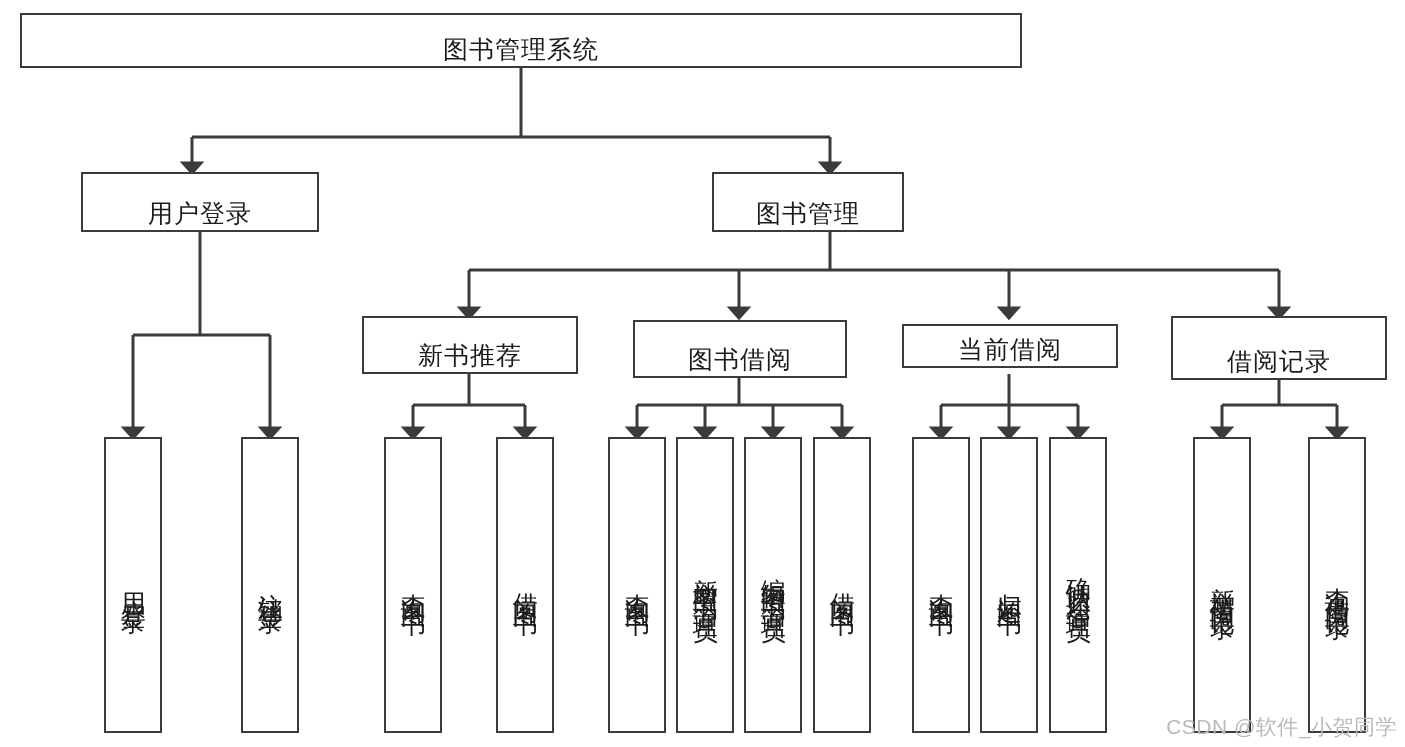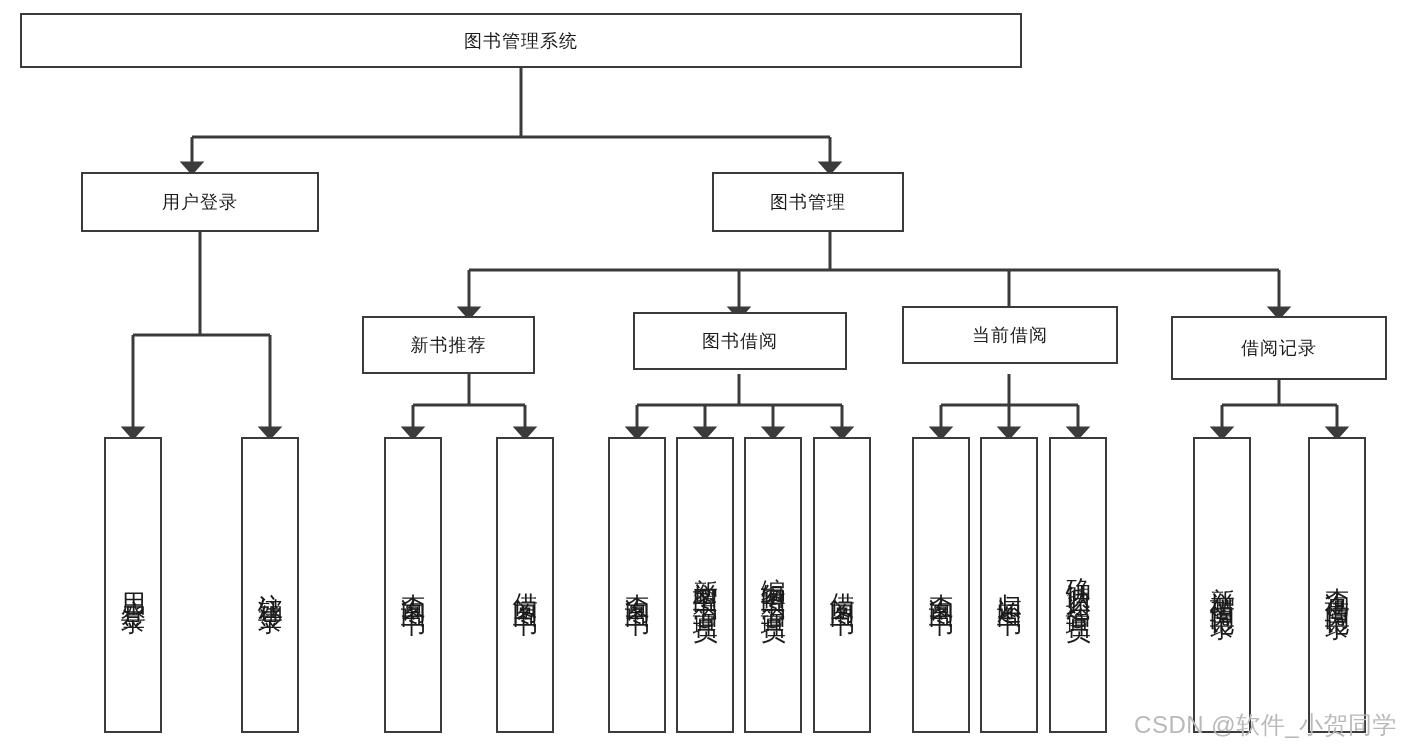--- a/index.html
+++ b/index.html
@@ -27,39 +27,40 @@
     position: absolute;
     box-sizing: border-box;
     background: #ffffff;
     border: 2.5px solid #3b3b3b;
     display: flex;
     align-items: center;
     justify-content: center;
     color: #1b1b1b;
   }
   .node.h {
-    font-size: 18px;
+    font-size: 25px;
     letter-spacing: 1px;
+    align-items: flex-end;
   }
   .node.v {
     font-size: 25px;
   }
   .node.v .vtext {
     writing-mode: vertical-rl;
     text-orientation: upright;
     line-height: 1.02;
     letter-spacing: 6px;
     white-space: nowrap;
     display: block;
   }
   .watermark {
     position: absolute;
     right: 8px;
     bottom: 6px;
-    font-size: 24px;
+    font-size: 21px;
     color: #b9b9b9;
     letter-spacing: 0.5px;
     white-space: nowrap;
   }
 </style>
 </head>
 <body>
 
 <div id="canvas">
 
@@ -118,29 +119,29 @@
   </div>
 
   <div class="node h" style="left:81px; top:172px; width:238px; height:60px;">
     <span>用户登录</span>
   </div>
 
   <div class="node h" style="left:712px; top:172px; width:192px; height:60px;">
     <span>图书管理</span>
   </div>
 
-  <div class="node h" style="left:362px; top:316px; width:173px; height:58px;">
+  <div class="node h" style="left:362px; top:316px; width:216px; height:58px;">
     <span>新书推荐</span>
   </div>
 
-  <div class="node h" style="left:633px; top:312px; width:214px; height:58px;">
+  <div class="node h" style="left:633px; top:320px; width:214px; height:58px;">
     <span>图书借阅</span>
   </div>
 
-  <div class="node h" style="left:902px; top:306px; width:216px; height:58px;">
+  <div class="node h" style="left:902px; top:324px; width:216px; height:44px;">
     <span>当前借阅</span>
   </div>
 
   <div class="node h" style="left:1171px; top:316px; width:216px; height:64px;">
     <span>借阅记录</span>
   </div>
 
   <div class="node v" style="left:104px; top:437px; width:58px; height:296px;">
     <span class="vtext">用户登录</span>
   </div>

